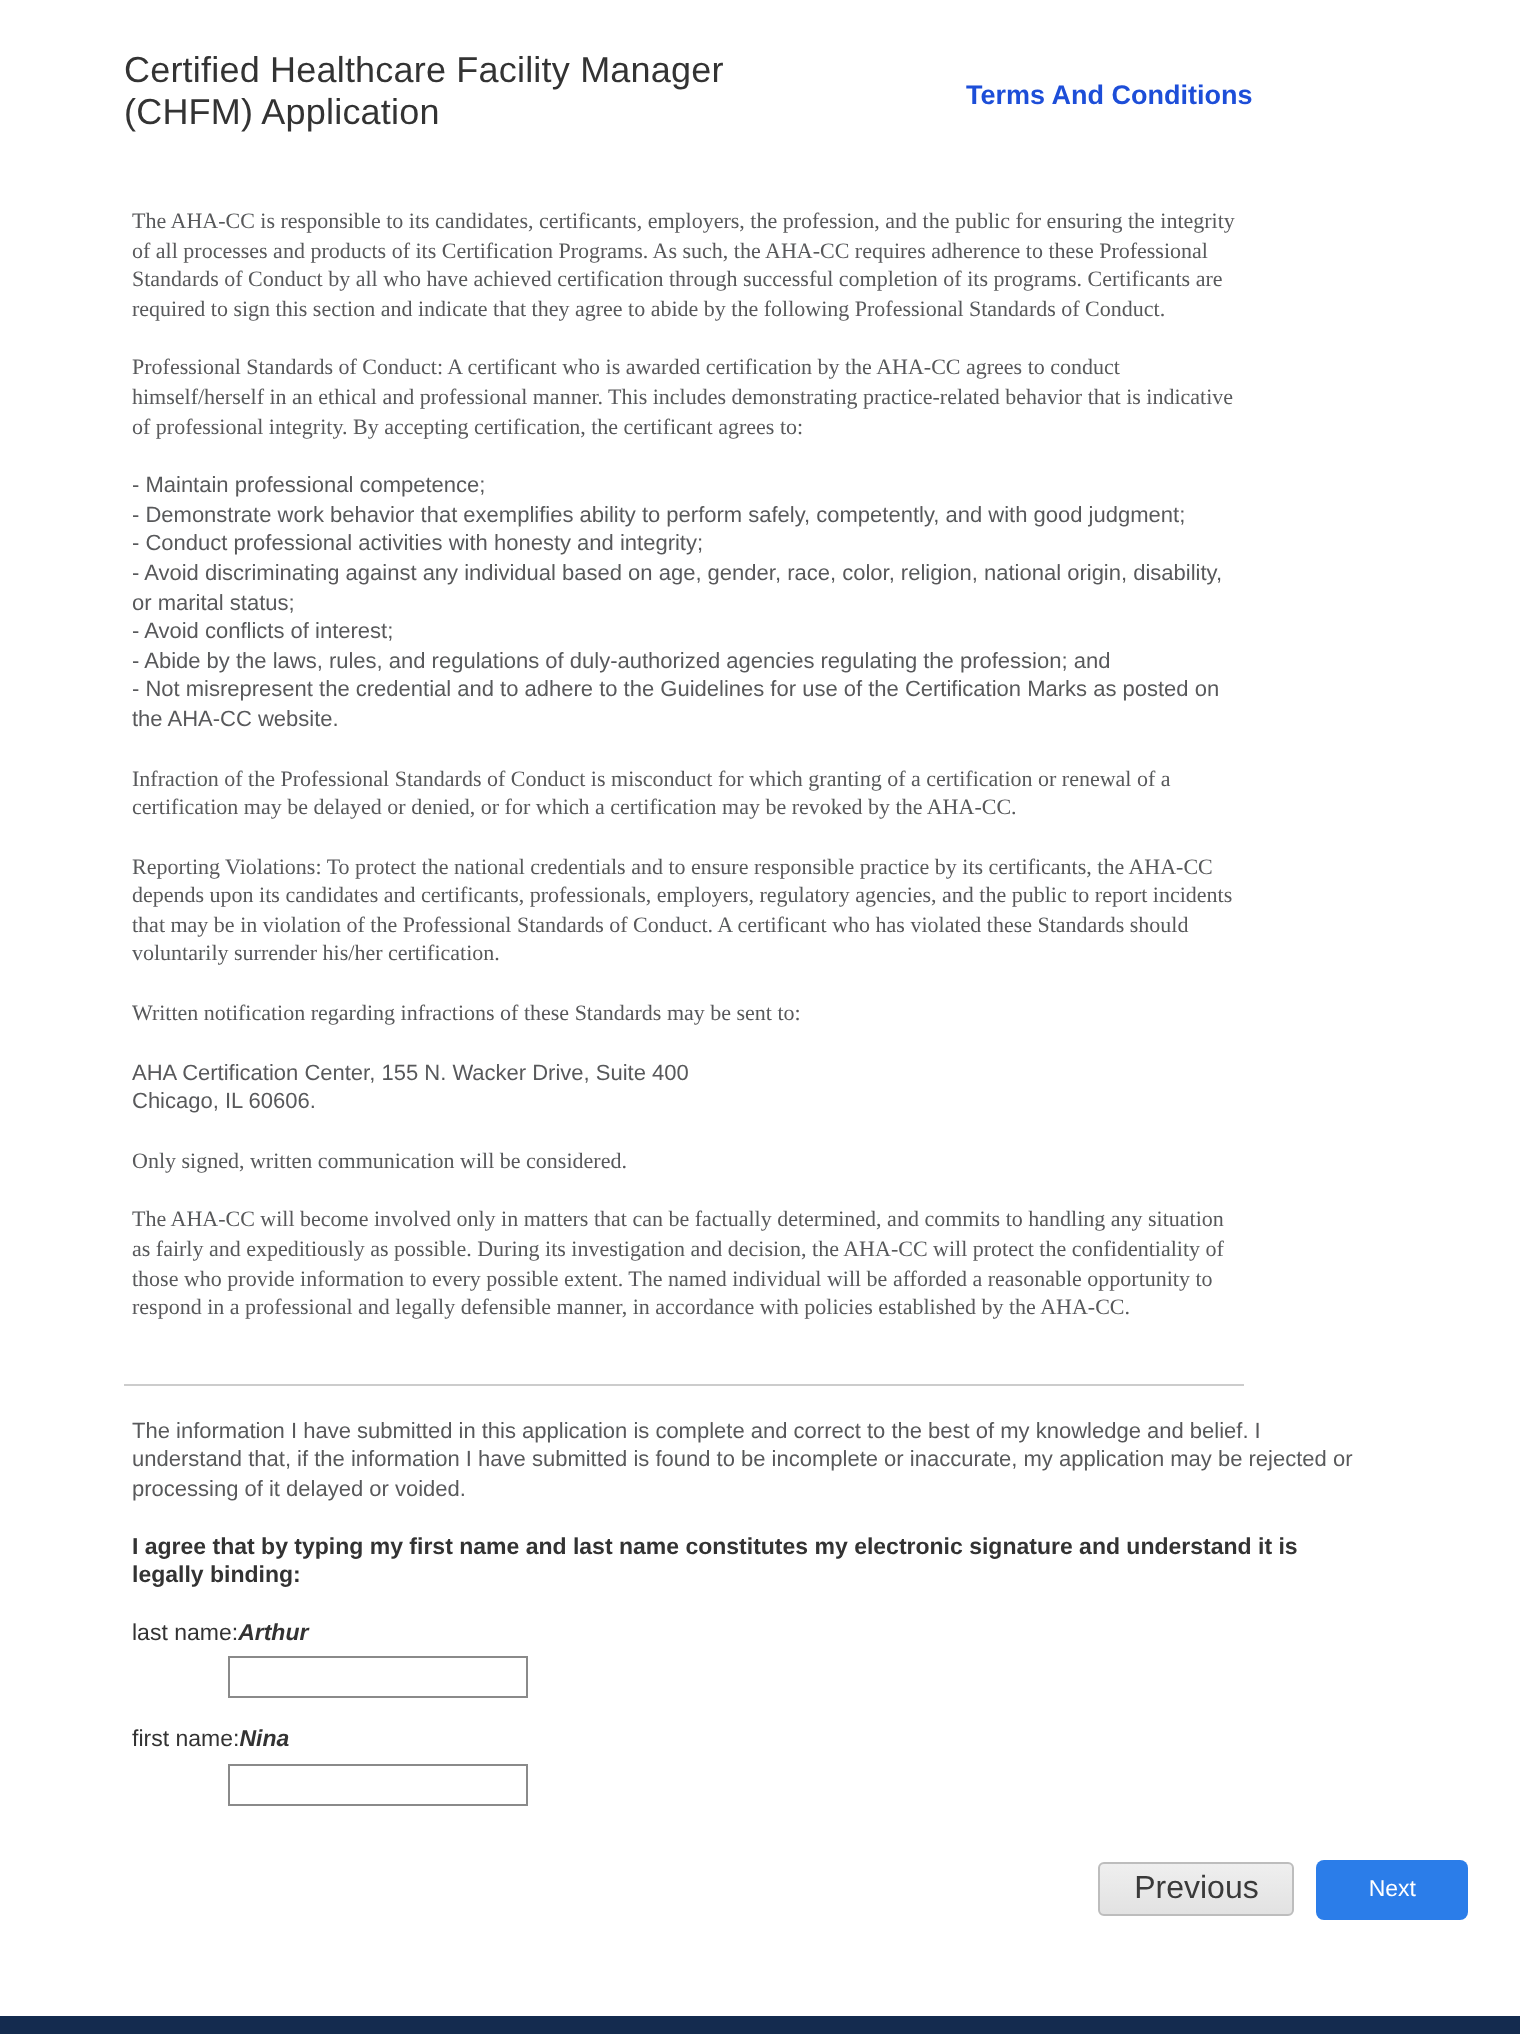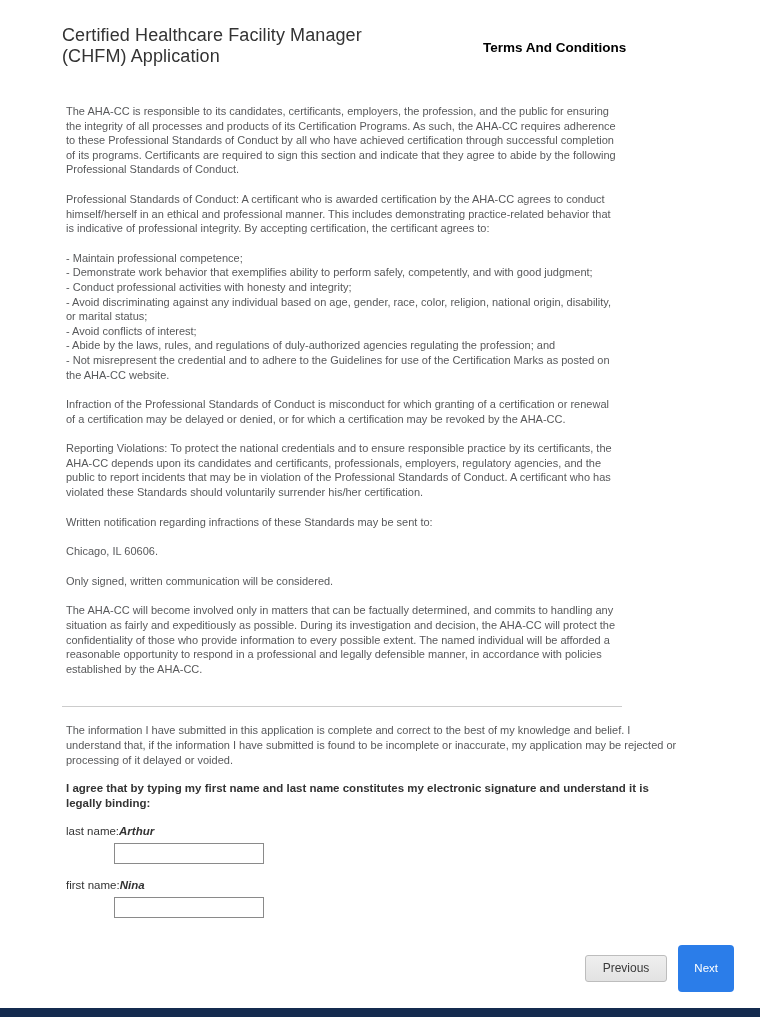--- a/index.html
+++ b/index.html
@@ -22,21 +22,21 @@
     position: absolute; left: 483px; top: 40px;
     font-size: 13.5px; font-weight: bold;
   }
 
   
   .terms-body {
     margin: 26px 0 0 66px;
     width: 557px;
     font-size: 11px; line-height: 14.6px; color: #58595b;
   }
-  .terms-body p { margin: 0 4px 15px 0; }
+  .terms-body p { margin: 0 4px 15px 0; font-family: Liberation Serif, serif; }
   .conduct-list { margin: 0 0 15px 0; }
   .conduct-list div { line-height: 14.6px; }
   .address-block { margin: 0 0 15px 0; }
 
   .section-divider {
     border: none; border-top: 1px solid #cccccc;
     width: 560px; margin: 30px 0 0 62px;
   }
 
   
@@ -61,42 +61,42 @@
   
   .button-row {
     display: flex; justify-content: flex-end; align-items: center;
     gap: 11px; width: 614px; margin: 27px 0 0 66px; padding-right: 12px;
   }
   .btn { cursor: pointer; font-family: "Liberation Sans", sans-serif; }
   .btn-previous {
     height: 27px; padding: 0 17px;
     background: linear-gradient(#efefef, #e2e2e2);
     border: 1px solid #bdbdbd; border-radius: 3px;
-    color: #3a3a3a; font-size: 12px;
+    color: #3a3a3a; font-size: 16px;
   }
   .btn-next {
-    height: 47px; padding: 0 16px;
+    height: 30px; padding: 0 26px;
     border: none; border-radius: 4px;
     color: #ffffff; font-size: 11.5px;
   }
 
   
   .footer-bar {
     position: absolute; left: 0; bottom: 0;
     width: 760px; height: 9px;
   }
 </style>
 </head>
 <body>
 
 <div class="page">
 
   <div class="header">
     <h1 class="page-title">Certified Healthcare Facility Manager (CHFM) Application</h1>
-    <h2 class="terms-heading" style="color: #000000;">Terms And Conditions</h2>
+    <h2 class="terms-heading" style="color: #1d4ed8;">Terms And Conditions</h2>
   </div>
 
   <div class="terms-body">
     <p>The AHA-CC is responsible to its candidates, certificants, employers, the profession, and the public for ensuring the integrity of all processes and products of its Certification Programs. As such, the AHA-CC requires adherence to these Professional Standards of Conduct by all who have achieved certification through successful completion of its programs. Certificants are required to sign this section and indicate that they agree to abide by the following Professional Standards of Conduct.</p>
     <p>Professional Standards of Conduct: A certificant who is awarded certification by the AHA-CC agrees to conduct himself/herself in an ethical and professional manner. This includes demonstrating practice-related behavior that is indicative of professional integrity. By accepting certification, the certificant agrees to:</p>
 
     <div class="conduct-list">
       <div>- Maintain professional competence;</div>
       <div>- Demonstrate work behavior that exemplifies ability to perform safely, competently, and with good judgment;</div>
       <div>- Conduct professional activities with honesty and integrity;</div>
@@ -104,20 +104,21 @@
       <div>- Avoid conflicts of interest;</div>
       <div>- Abide by the laws, rules, and regulations of duly-authorized agencies regulating the profession; and</div>
       <div>- Not misrepresent the credential and to adhere to the Guidelines for use of the Certification Marks as posted on the AHA-CC website.</div>
     </div>
 
     <p>Infraction of the Professional Standards of Conduct is misconduct for which granting of a certification or renewal of a certification may be delayed or denied, or for which a certification may be revoked by the AHA-CC.</p>
     <p>Reporting Violations: To protect the national credentials and to ensure responsible practice by its certificants, the AHA-CC depends upon its candidates and certificants, professionals, employers, regulatory agencies, and the public to report incidents that may be in violation of the Professional Standards of Conduct. A certificant who has violated these Standards should voluntarily surrender his/her certification.</p>
     <p>Written notification regarding infractions of these Standards may be sent to:</p>
 
     <div class="address-block">
+      <div>AHA Certification Center, 155 N. Wacker Drive, Suite 400</div>
       <div>Chicago, IL 60606.</div>
     </div>
 
     <p>Only signed, written communication will be considered.</p>
     <p>The AHA-CC will become involved only in matters that can be factually determined, and commits to handling any situation as fairly and expeditiously as possible. During its investigation and decision, the AHA-CC will protect the confidentiality of those who provide information to every possible extent. The named individual will be afforded a reasonable opportunity to respond in a professional and legally defensible manner, in accordance with policies established by the AHA-CC.</p>
   </div>
 
   <hr class="section-divider">
 
   <div class="declaration">

